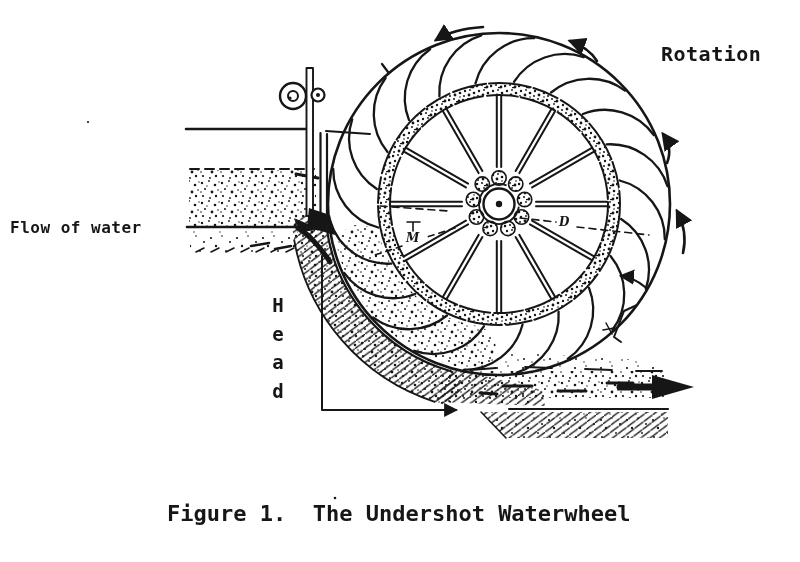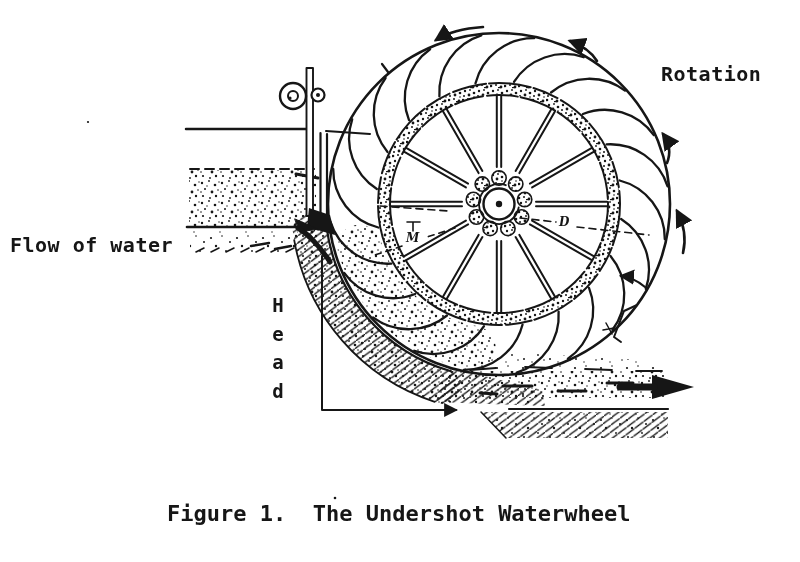--- a/index.html
+++ b/index.html
@@ -1,21 +1,21 @@
 <!DOCTYPE html>
 <html style="--ink: #161616; --paper: #ffffff;"><head>
 <meta charset="utf-8">
 <style>
   :root{ --ink:#161616; --paper:#ffffff; }
   html,body{margin:0;padding:0;background:#fff;}
   #page{position:relative;width:800px;height:562px;background:var(--paper);
         color:var(--ink);font-family:"DejaVu Sans Mono","Liberation Mono",monospace;overflow:hidden;}
   .lbl{position:absolute;font-weight:bold;color:var(--ink);}
-  #lbl-flow{left:10px;top:233px;font-size:20px;letter-spacing:.5px;}
-  #lbl-rotation{left:661px;top:62px;font-size:20px;letter-spacing:.5px;text-align:center;}
+  #lbl-flow{left:10px;top:218px;font-size:16px;letter-spacing:.5px;}
+  #lbl-rotation{left:661px;top:42px;font-size:20px;letter-spacing:.5px;text-align:center;}
   #lbl-head{left:266px;top:291px;font-size:19px;line-height:28.5px;white-space:pre-line;text-align:center;width:24px;}
   #lbl-caption{left:167px;top:501px;font-size:22px;white-space:pre;}
   .dim{position:absolute;font-family:"DejaVu Serif","Liberation Serif",serif;
        font-style:italic;font-weight:bold;font-size:12px;color:var(--ink);}
   #lbl-d{left:559px;top:215px;}
   #lbl-m{left:406px;top:231px;}
   svg{position:absolute;left:0;top:0;}
 </style>
 </head>
 <body>

